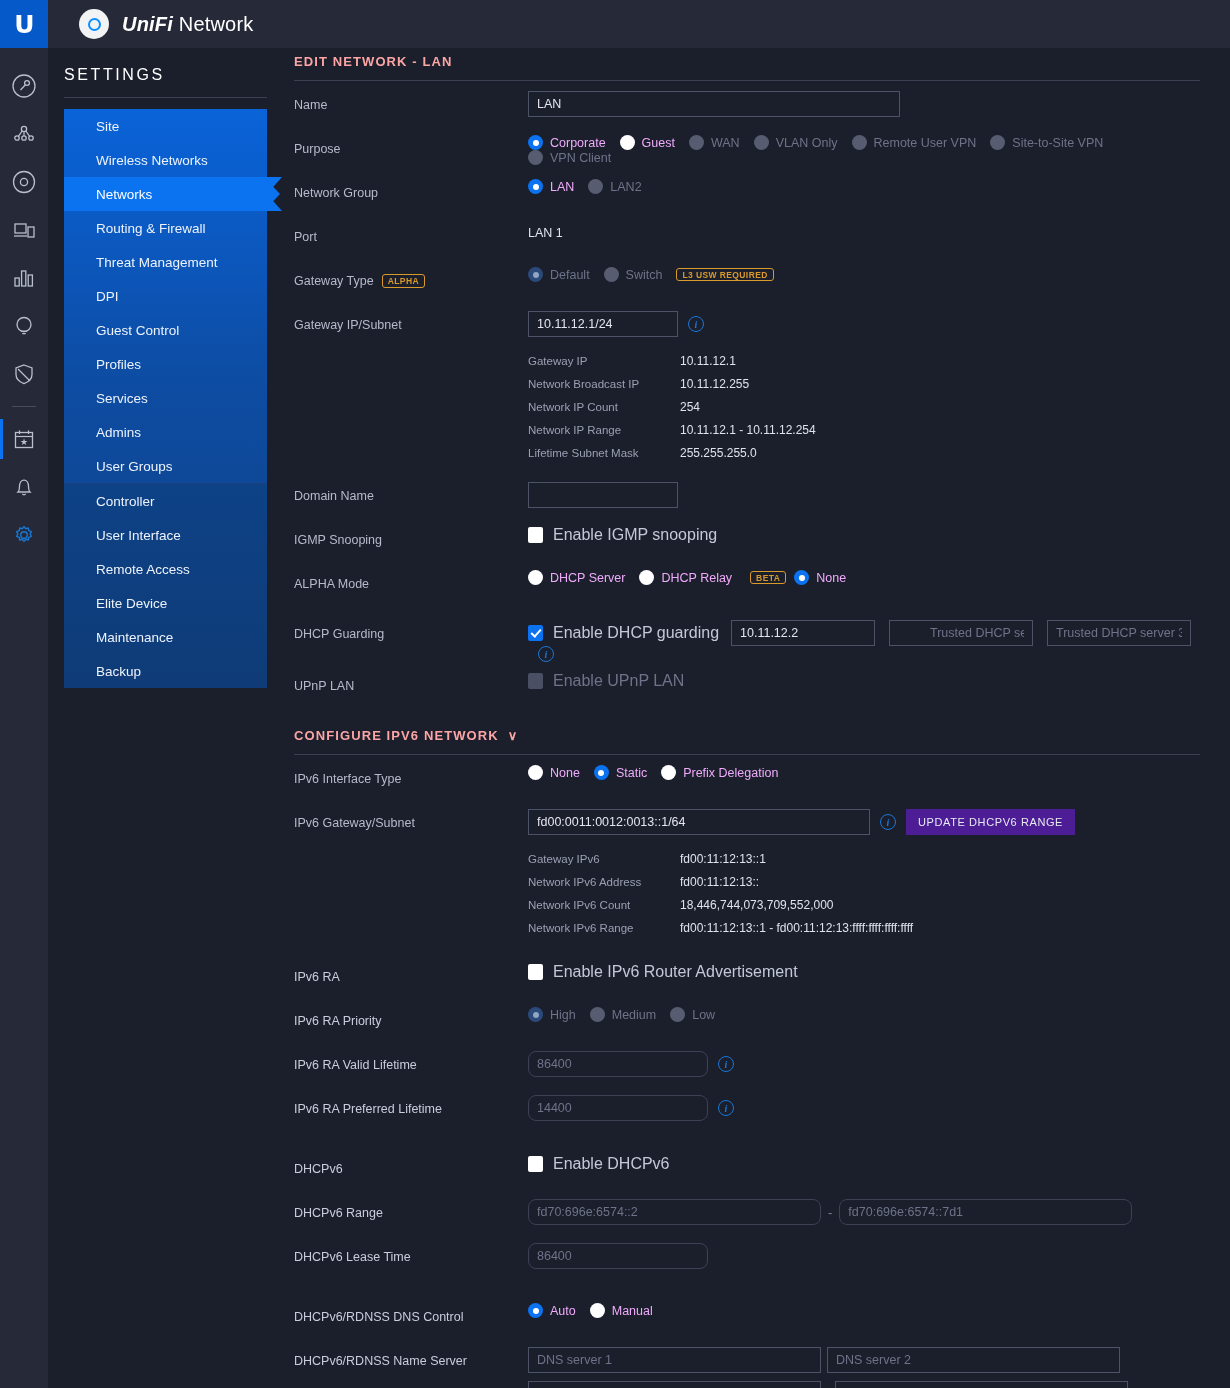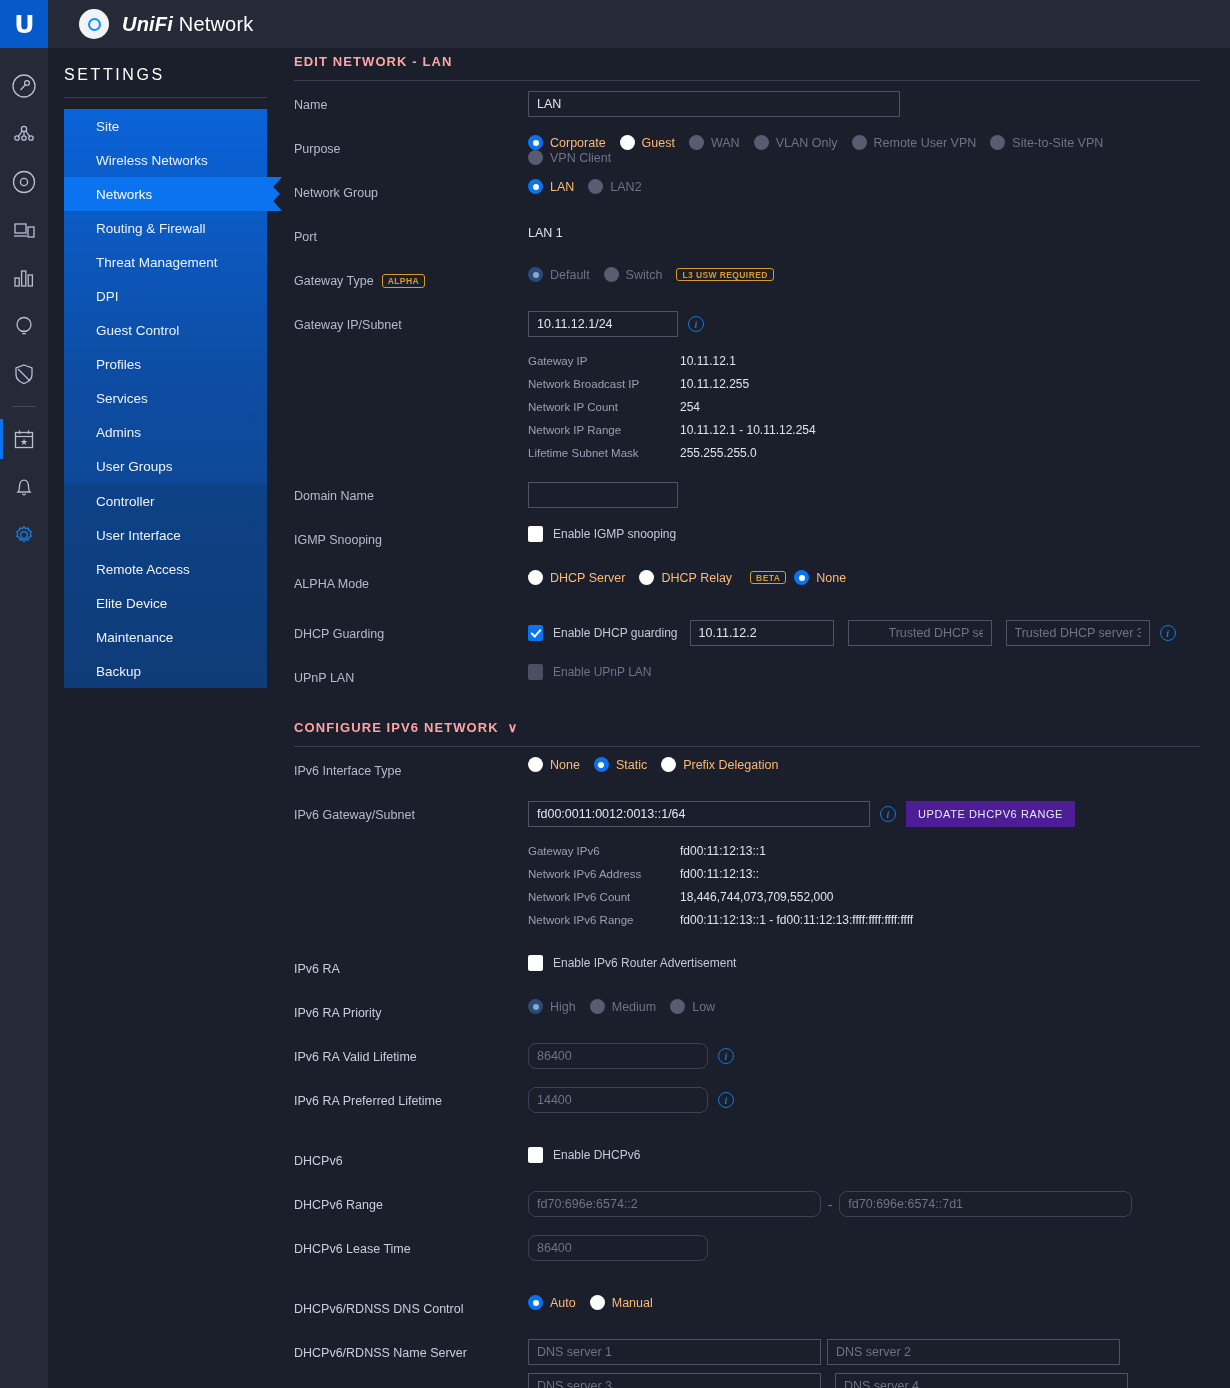--- a/index.html
+++ b/index.html
@@ -176,38 +176,38 @@
   }
   .radio.on .dot { background: #0b72f0; }
   .radio.on .dot::after {
     content: ""; position: absolute; left: 4.5px; top: 4.5px;
     width: 6px; height: 6px; border-radius: 50%; background: #ffffff;
   }
   .radio.off .dot { background: #ffffff; }
   .radio.disabled .dot { background: #575c70; }
   .radio.disabled.on .dot { background: #2b4a7a; }
   .radio.disabled.on .dot::after { background: #8fa6c4; }
-  .radio span.t { margin-left: 7px; color: #fdba74; font-size: 12.5px; }
+  .radio span.t { margin-left: 7px; color: #f0abfc; font-size: 12.5px; }
   .radio.disabled span.t { color: #6e7389; }
 
   
   .cbx { display: inline-flex; align-items: center; }
   .cbx .box {
     width: 15px; height: 16px; border-radius: 2px;
     background: #ffffff; flex: 0 0 15px; position: relative;
   }
   .cbx.on .box { background: #0b72f0; }
   .cbx.on .box::after {
     content: ""; position: absolute; left: 4.6px; top: 2px;
     width: 4px; height: 8px;
     border: solid #ffffff; border-width: 0 2px 2px 0;
     transform: rotate(42deg);
   }
   .cbx.disabled .box { background: #4a4f63; }
-  .cbx span.t { margin-left: 10px; color: #c4c9d8; font-size: 12px; }
+  .cbx span.t { margin-left: 10px; color: #c4c9d8; font-size: 16px; }
   .cbx.disabled span.t { color: #6e7389; }
 
   
   .badge {
     display: inline-block; border: 1px solid #d99a2b; color: #d99a2b;
     border-radius: 3px; font-size: 8.5px; font-weight: bold;
     letter-spacing: .4px; padding: 2px 5px 1px; line-height: 1;
   }
   .badge.beta { margin: 0 8px 0 4px; }
 

